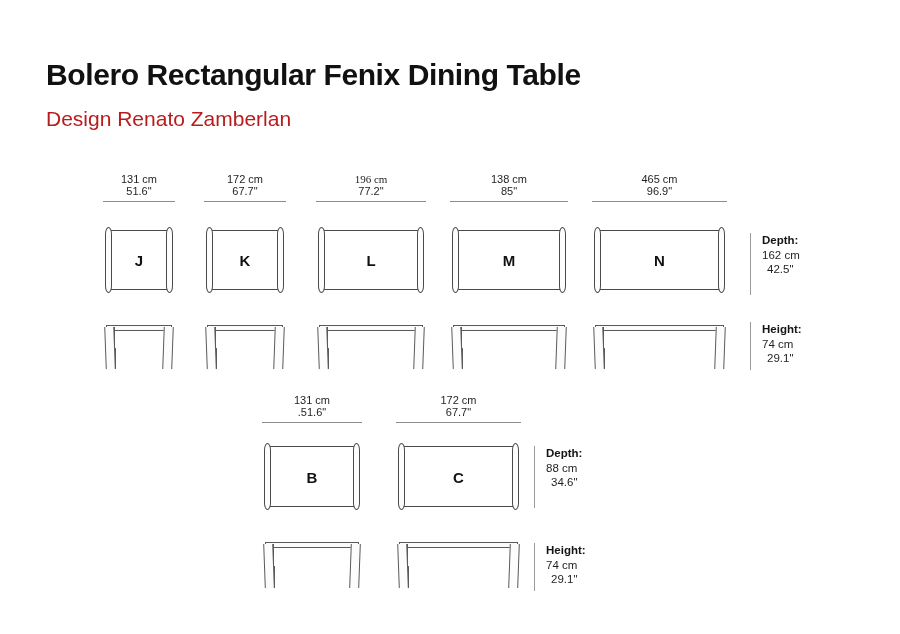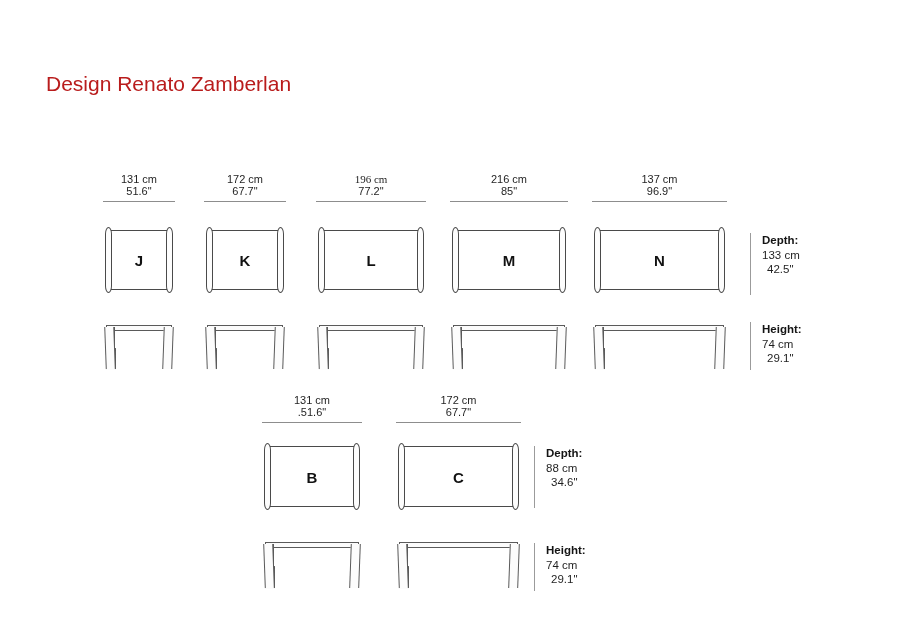--- a/index.html
+++ b/index.html
@@ -162,20 +162,21 @@
     font-size: 11.5px;
     color: #1f1f1f;
     line-height: 14px;
     padding-left: 5px;
   }
 </style>
 </head>
 <body>
 
 <div id="header">
+  <h1 id="page-title">Bolero Rectangular Fenix Dining Table</h1>
   <h2 id="page-subtitle">Design Renato Zamberlan</h2>
 </div>
 
 <div id="drawing-area">
 
   <div class="unit-group">
     <div class="dim-top" style="left:103px; top:173px; width:72px;">
       <span class="dim-top-text" style="top:0;">131 cm</span>
       <span class="dim-top-text" style="top:12px;">51.6"</span>
       <span class="dim-top-rule" style="top:28px;"></span>
@@ -220,56 +221,56 @@
     <span class="plan-rail right"></span>
     <span class="plan-letter">L</span>
   </div>
   <div class="elev" style="left:319px; top:325px; width:104px; height:44px;">
     <span class="elev-top"></span>
     <span class="elev-leg left" style="height:42px;"></span>
     <span class="elev-leg right" style="height:42px;"></span>
   </div>
 
   <div class="dim-top" style="left:450px; top:173px; width:118px;">
-    <span class="dim-top-text" style="top:0;">216 cm</span>
+    <span class="dim-top-text" style="top:0;">138 cm</span>
     <span class="dim-top-text" style="top:12px;">85"</span>
     <span class="dim-top-rule" style="top:28px;"></span>
   </div>
   <div class="plan" style="left:455px; top:230px; width:108px; height:60px;">
     <span class="plan-rail left"></span>
     <span class="plan-rail right"></span>
     <span class="plan-letter">M</span>
   </div>
   <div class="elev" style="left:453px; top:325px; width:112px; height:44px;">
     <span class="elev-top"></span>
     <span class="elev-leg left" style="height:42px;"></span>
     <span class="elev-leg right" style="height:42px;"></span>
   </div>
 
   <div class="dim-top" style="left:592px; top:173px; width:135px;">
-    <span class="dim-top-text" style="top:0;">137 cm</span>
+    <span class="dim-top-text" style="top:0;">465 cm</span>
     <span class="dim-top-text" style="top:12px;">96.9"</span>
     <span class="dim-top-rule" style="top:28px;"></span>
   </div>
   <div class="plan" style="left:597px; top:230px; width:125px; height:60px;">
     <span class="plan-rail left"></span>
     <span class="plan-rail right"></span>
     <span class="plan-letter">N</span>
   </div>
   <div class="elev" style="left:595px; top:325px; width:129px; height:44px;">
     <span class="elev-top"></span>
     <span class="elev-leg left" style="height:42px;"></span>
     <span class="elev-leg right" style="height:42px;"></span>
   </div>
 
   <div class="dim-side" style="left:750px; top:233px;">
     <span class="dim-side-rule" style="height:62px;"></span>
     <div class="dim-side-text">
       <div class="dim-side-label">Depth:</div>
-      <div class="dim-side-cm">133 cm</div>
+      <div class="dim-side-cm">162 cm</div>
       <div class="dim-side-in">42.5"</div>
     </div>
   </div>
 
   <div class="dim-side" style="left:750px; top:322px;">
     <span class="dim-side-rule" style="height:48px;"></span>
     <div class="dim-side-text">
       <div class="dim-side-label">Height:</div>
       <div class="dim-side-cm">74 cm</div>
       <div class="dim-side-in">29.1"</div>

